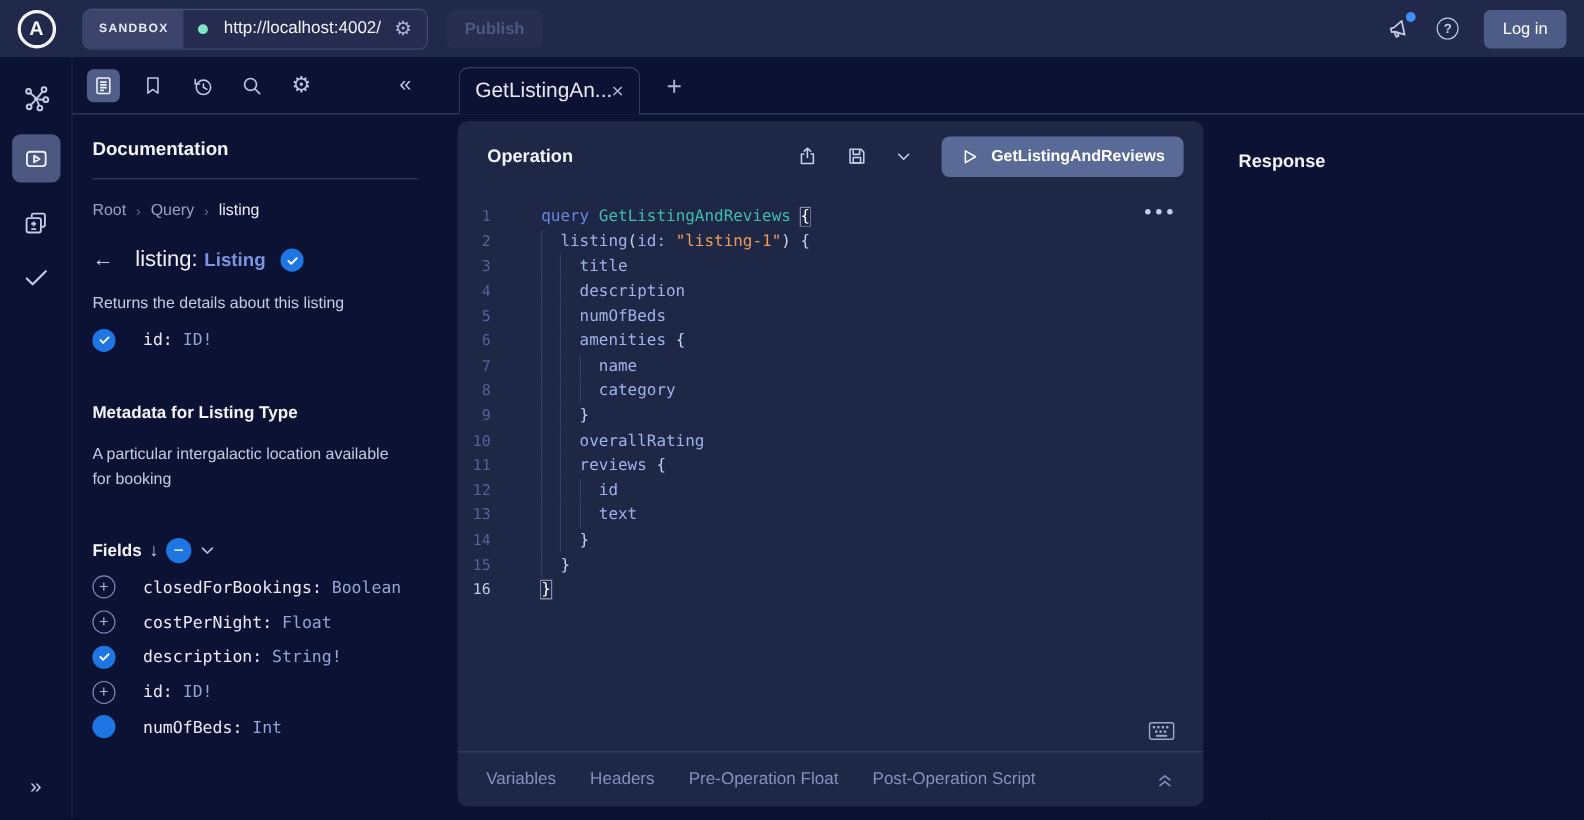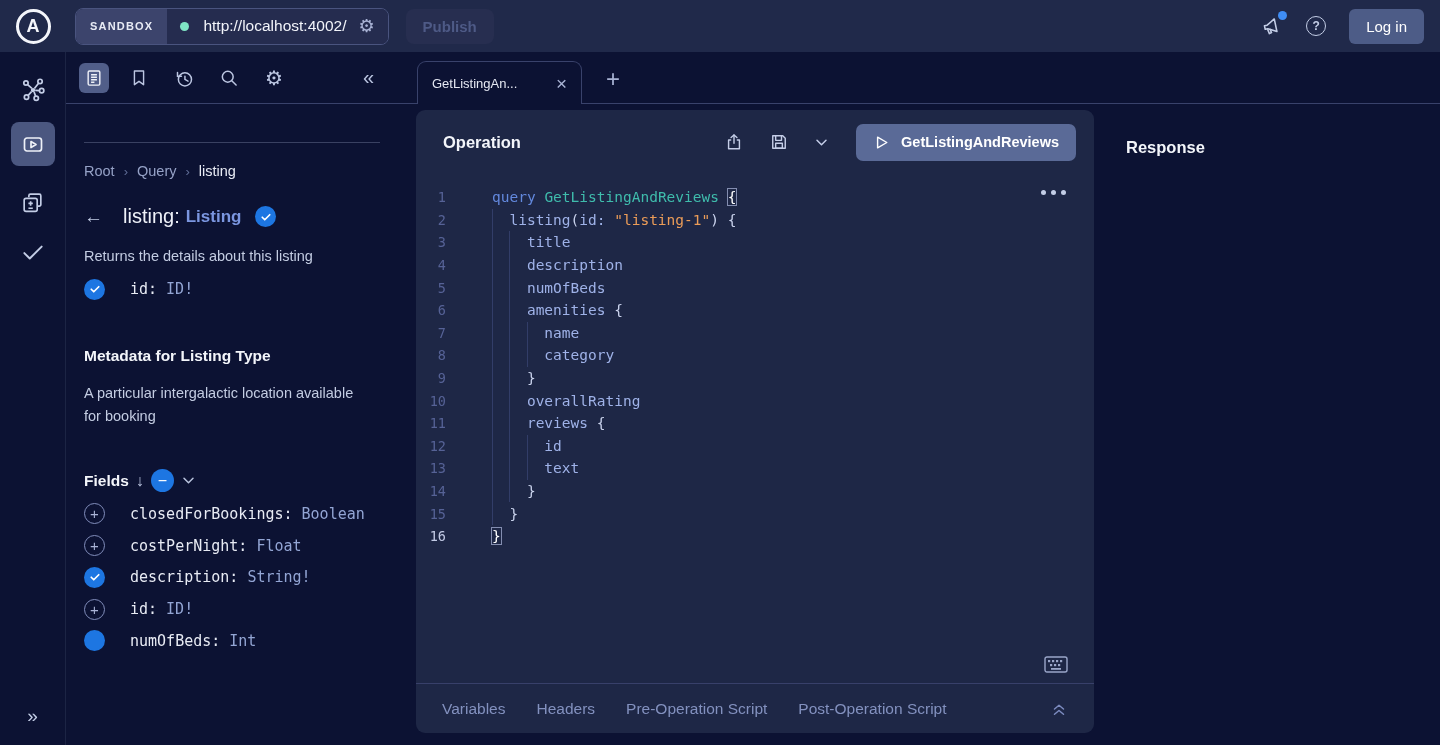--- a/index.html
+++ b/index.html
@@ -72,21 +72,21 @@
     width:30px; height:30px; display:flex; align-items:center; justify-content:center;
     color:#bcc6e2; margin-right:15px; cursor:pointer; border-radius:6px;
   }
   .tb-icon.active { background:#515e89; color:#eef1f8; }
   .collapse-left { position:absolute; left:297px; top:14px; font-size:20px; color:#bcc6e2; cursor:pointer; }
   .op-tab {
     position:absolute; left:351px; top:9px; width:165px; height:43px; z-index:2;
     background:#0c1233; border:1px solid #39426b; border-bottom:none; border-radius:9px 9px 0 0;
     display:flex; align-items:center; padding:0 14px; cursor:pointer;
   }
-  .op-tab-label { font-size:13px; color:#e5e8f2; flex:1; white-space:nowrap; overflow:hidden; }
+  .op-tab-label { font-size:19px; color:#e5e8f2; flex:1; white-space:nowrap; overflow:hidden; }
   .tab-close { color:#a9b3d4; font-size:19px; line-height:1; cursor:pointer; }
   .new-tab-btn { position:absolute; left:540px; top:13px; font-size:24px; font-weight:300; color:#a9b3d4; cursor:pointer; }
 
   
   .docs-panel {
     position:absolute; left:66px; top:104px; width:350px; height:641px;
     padding:22px 18px 0 18px; overflow:hidden;
   }
   .docs-title { font-size:17px; font-weight:bold; color:#f3f5fa; }
   .docs-rule { height:1px; background:#3a4162; margin:16px 0 20px 0; width:296px; }
@@ -260,20 +260,21 @@
     </div>
     <div class="collapse-left">«</div>
     <div class="op-tab">
       <span class="op-tab-label">GetListingAn...</span>
       <span class="tab-close">×</span>
     </div>
     <div class="new-tab-btn">+</div>
   </div>
 
   <div class="docs-panel">
+    <div class="docs-title">Documentation</div>
     <div class="docs-rule"></div>
     <div class="breadcrumb" id="breadcrumb">
         <span class="crumb">Root</span>
         <span class="crumb-sep">›</span>
         <span class="crumb">Query</span>
         <span class="crumb-sep">›</span>
         <span class="crumb last">listing</span>
       </div>
     <div class="doc-heading-row">
       <span class="back-arrow">←</span>
@@ -462,21 +463,21 @@
           <div class="code-line">
             <span class="ln active">16</span>
             <span class="code-text"><span class="tok m">}</span></span>
           </div>
         </div>
 
       <div class="op-footer">
         <div id="footer-tabs" style="display:flex;gap:31px;">
             <span class="footer-tab">Variables</span>
             <span class="footer-tab">Headers</span>
-            <span class="footer-tab">Pre-Operation Script</span>
+            <span class="footer-tab">Pre-Operation Float</span>
             <span class="footer-tab">Post-Operation Script</span>
           </div>
         <span class="footer-collapse">
           <svg width="18" height="18" viewBox="0 0 24 24" fill="none" stroke="currentColor" stroke-width="2" stroke-linecap="round" stroke-linejoin="round">
             <path d="M6 12l6-5 6 5"></path>
               <path d="M6 19l6-5 6 5"></path>
           </svg>
         </span>
       </div>
     </div>

